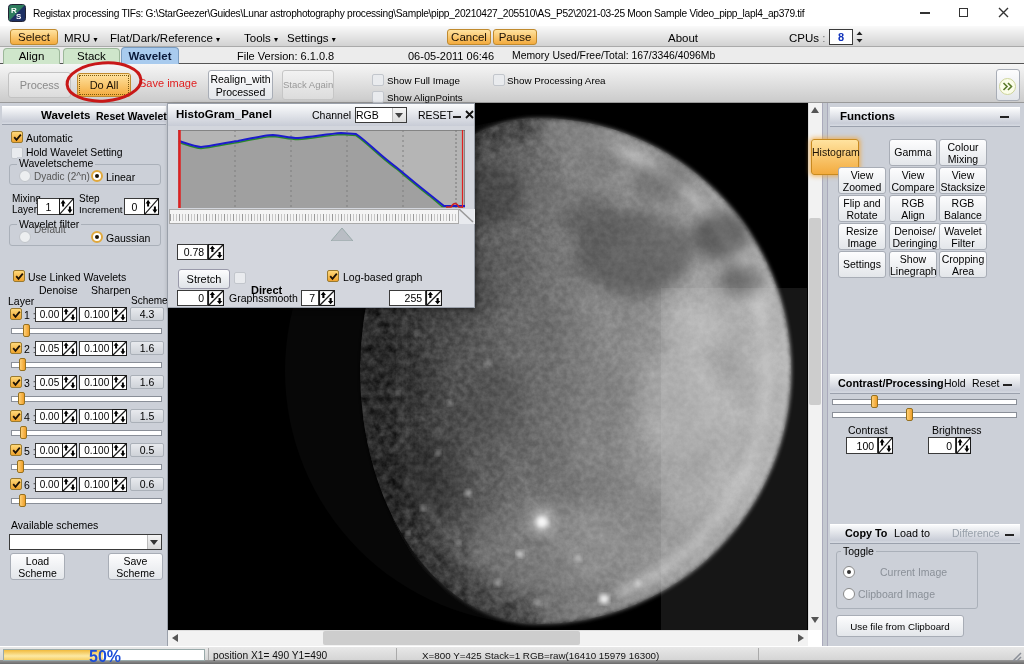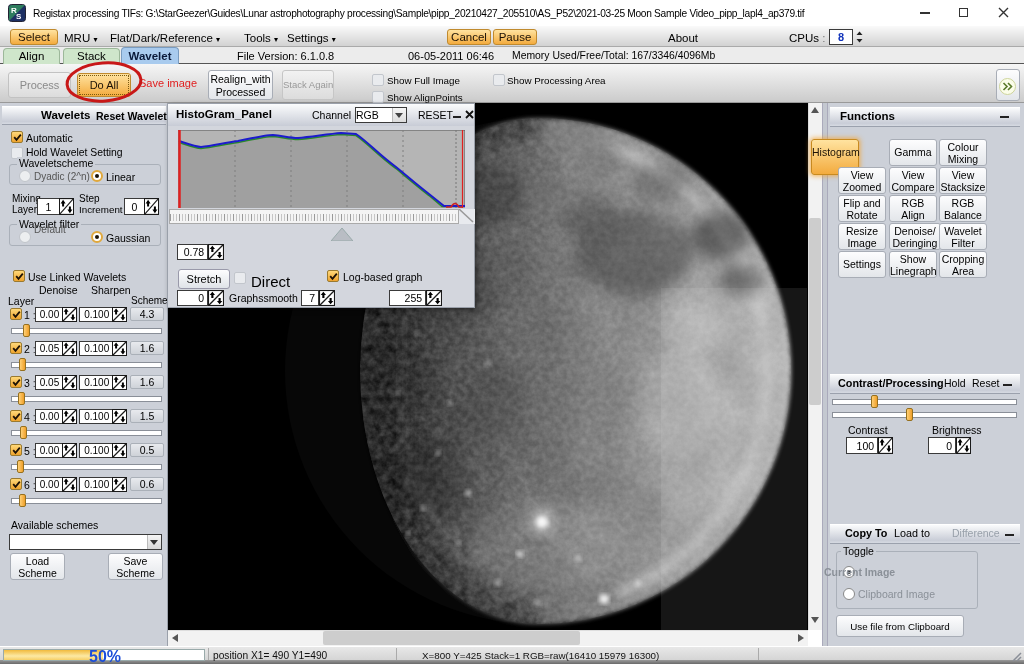--- a/index.html
+++ b/index.html
@@ -454,21 +454,21 @@
       </svg>
       <div class="fld" style="left:9px;top:140px;width:31px;height:16px;font-size:10.5px;text-align:right;line-height:15px">0.78&nbsp;</div>
       <svg class="spn" style="left:40px;top:140px" width="16" height="16" viewBox="0 0 15 15" preserveAspectRatio="none">
         <rect x="0.5" y="0.5" width="14" height="14" fill="#fff" stroke="#1a1a1a"></rect>
         <line x1="1" y1="14" x2="14" y2="1" stroke="#1a1a1a" stroke-width="1.2"></line>
         <path d="M1.6 4.8 L4.1 1.6 L6.6 4.8 L5.1 4.8 L5.1 7.6 L3.1 7.6 L3.1 4.8 Z" fill="#000"></path>
         <path d="M13.4 10.2 L10.9 13.4 L8.4 10.2 L9.9 10.2 L9.9 7.4 L11.9 7.4 L11.9 10.2 Z" fill="#000"></path>
       </svg>
       <div class="btn" style="left:10px;top:165px;width:52px;height:20px;font-size:11px;line-height:19px;background:linear-gradient(#fdfdfe,#dfe3e8);border-color:#99a">Stretch</div>
       <div class="cbu" style="left:66px;top:168px"></div>
-      <div class="t" style="left:83px;top:169px;font-size:15px;color:#000;font-weight:normal;">Direct</div>
+      <div class="t" style="left:83px;top:180px;font-size:11px;color:#000;font-weight:bold;">Direct</div>
       <div class="cbc" style="left:159px;top:166px">
         <svg width="11" height="11" viewBox="0 0 11 11">
           <path d="M2.2 5.2 L4.5 7.8 L8.8 2.6" fill="none" stroke="#1d1206" stroke-width="1.8"></path>
         </svg>
       </div>
       <div class="t" style="left:175px;top:167px;font-size:10.5px;color:#000;font-weight:normal;">Log-based graph</div>
       <div class="fld" style="left:9px;top:186px;width:31px;height:16px;font-size:10.5px;text-align:right;line-height:15px">0&nbsp;</div>
       <svg class="spn" style="left:40px;top:186px" width="16" height="16" viewBox="0 0 15 15" preserveAspectRatio="none">
         <rect x="0.5" y="0.5" width="14" height="14" fill="#fff" stroke="#1a1a1a"></rect>
         <line x1="1" y1="14" x2="14" y2="1" stroke="#1a1a1a" stroke-width="1.2"></line>
@@ -538,21 +538,21 @@
     </svg>
     <div class="hdr" style="left:830px;top:524px;width:190px;height:20px"></div>
     <div class="t" style="left:845px;top:527px;font-size:10.8px;color:#000;font-weight:bold;">Copy To</div>
     <div class="t" style="left:894px;top:527px;font-size:10.8px;color:#000;font-weight:normal;">Load to</div>
     <div class="t" style="left:952px;top:527px;font-size:10.5px;color:#98a0aa;font-weight:normal;">Difference</div>
     <div class="ab" style="left:1005px;top:534px;width:9px;height:2px;background:#222"></div>
     <div class="gbx" style="left:836px;top:551px;width:142px;height:58px"></div>
     <div class="t" style="left:841px;top:545px;font-size:10.5px;color:#000;font-weight:normal;background:#ccd0d8;padding:0 2px">Toggle</div>
     <div class="rdu" style="left:843px;top:566px;border-color:#888;background:#fff"></div>
     <div class="ab" style="left:847px;top:570px;width:4px;height:4px;border-radius:50%;background:#333"></div>
-    <div class="t" style="left:824px;top:566px;font-size:10.5px;color:#8a9098;font-weight:bold;">Current Image</div>
+    <div class="t" style="left:880px;top:566px;font-size:10.5px;color:#8a9098;font-weight:normal;">Current Image</div>
     <div class="rdu" style="left:843px;top:588px;border-color:#888;background:#fff"></div>
     <div class="t" style="left:858px;top:588px;font-size:10.5px;color:#8a9098;font-weight:normal;">Clipboard Image</div>
     <div class="btn" style="left:836px;top:615px;width:128px;height:22px;font-size:9.8px;line-height:21px">Use file from Clipboard</div>
     <div class="ab" style="left:0;top:646px;width:1024px;height:18px;background:linear-gradient(#e8e8e8,#cfcfcf);border-top:1px solid #fff"></div>
     <div class="ab" style="left:0;top:660px;width:1024px;height:4px;background:linear-gradient(#9a9a9a,#6a6a6a)"></div>
     <div class="ab" style="left:3px;top:649px;width:202px;height:12px;background:#fff;border:1px solid #9aa"></div>
     <div class="ab" style="left:4px;top:650px;width:99px;height:10px;background:linear-gradient(#f1ba3e,#fce9a4 60%,#f6cf66)"></div>
     <div class="t" style="left:89px;top:648px;font-size:16px;color:#1d4ed8;font-weight:bold;">50%</div>
     <div class="ab" style="left:208px;top:648px;width:1px;height:12px;background:#aaa"></div>
     <div class="t" style="left:213px;top:650px;font-size:10.2px;color:#111;font-weight:normal;">position X1= 490 Y1=490</div>

